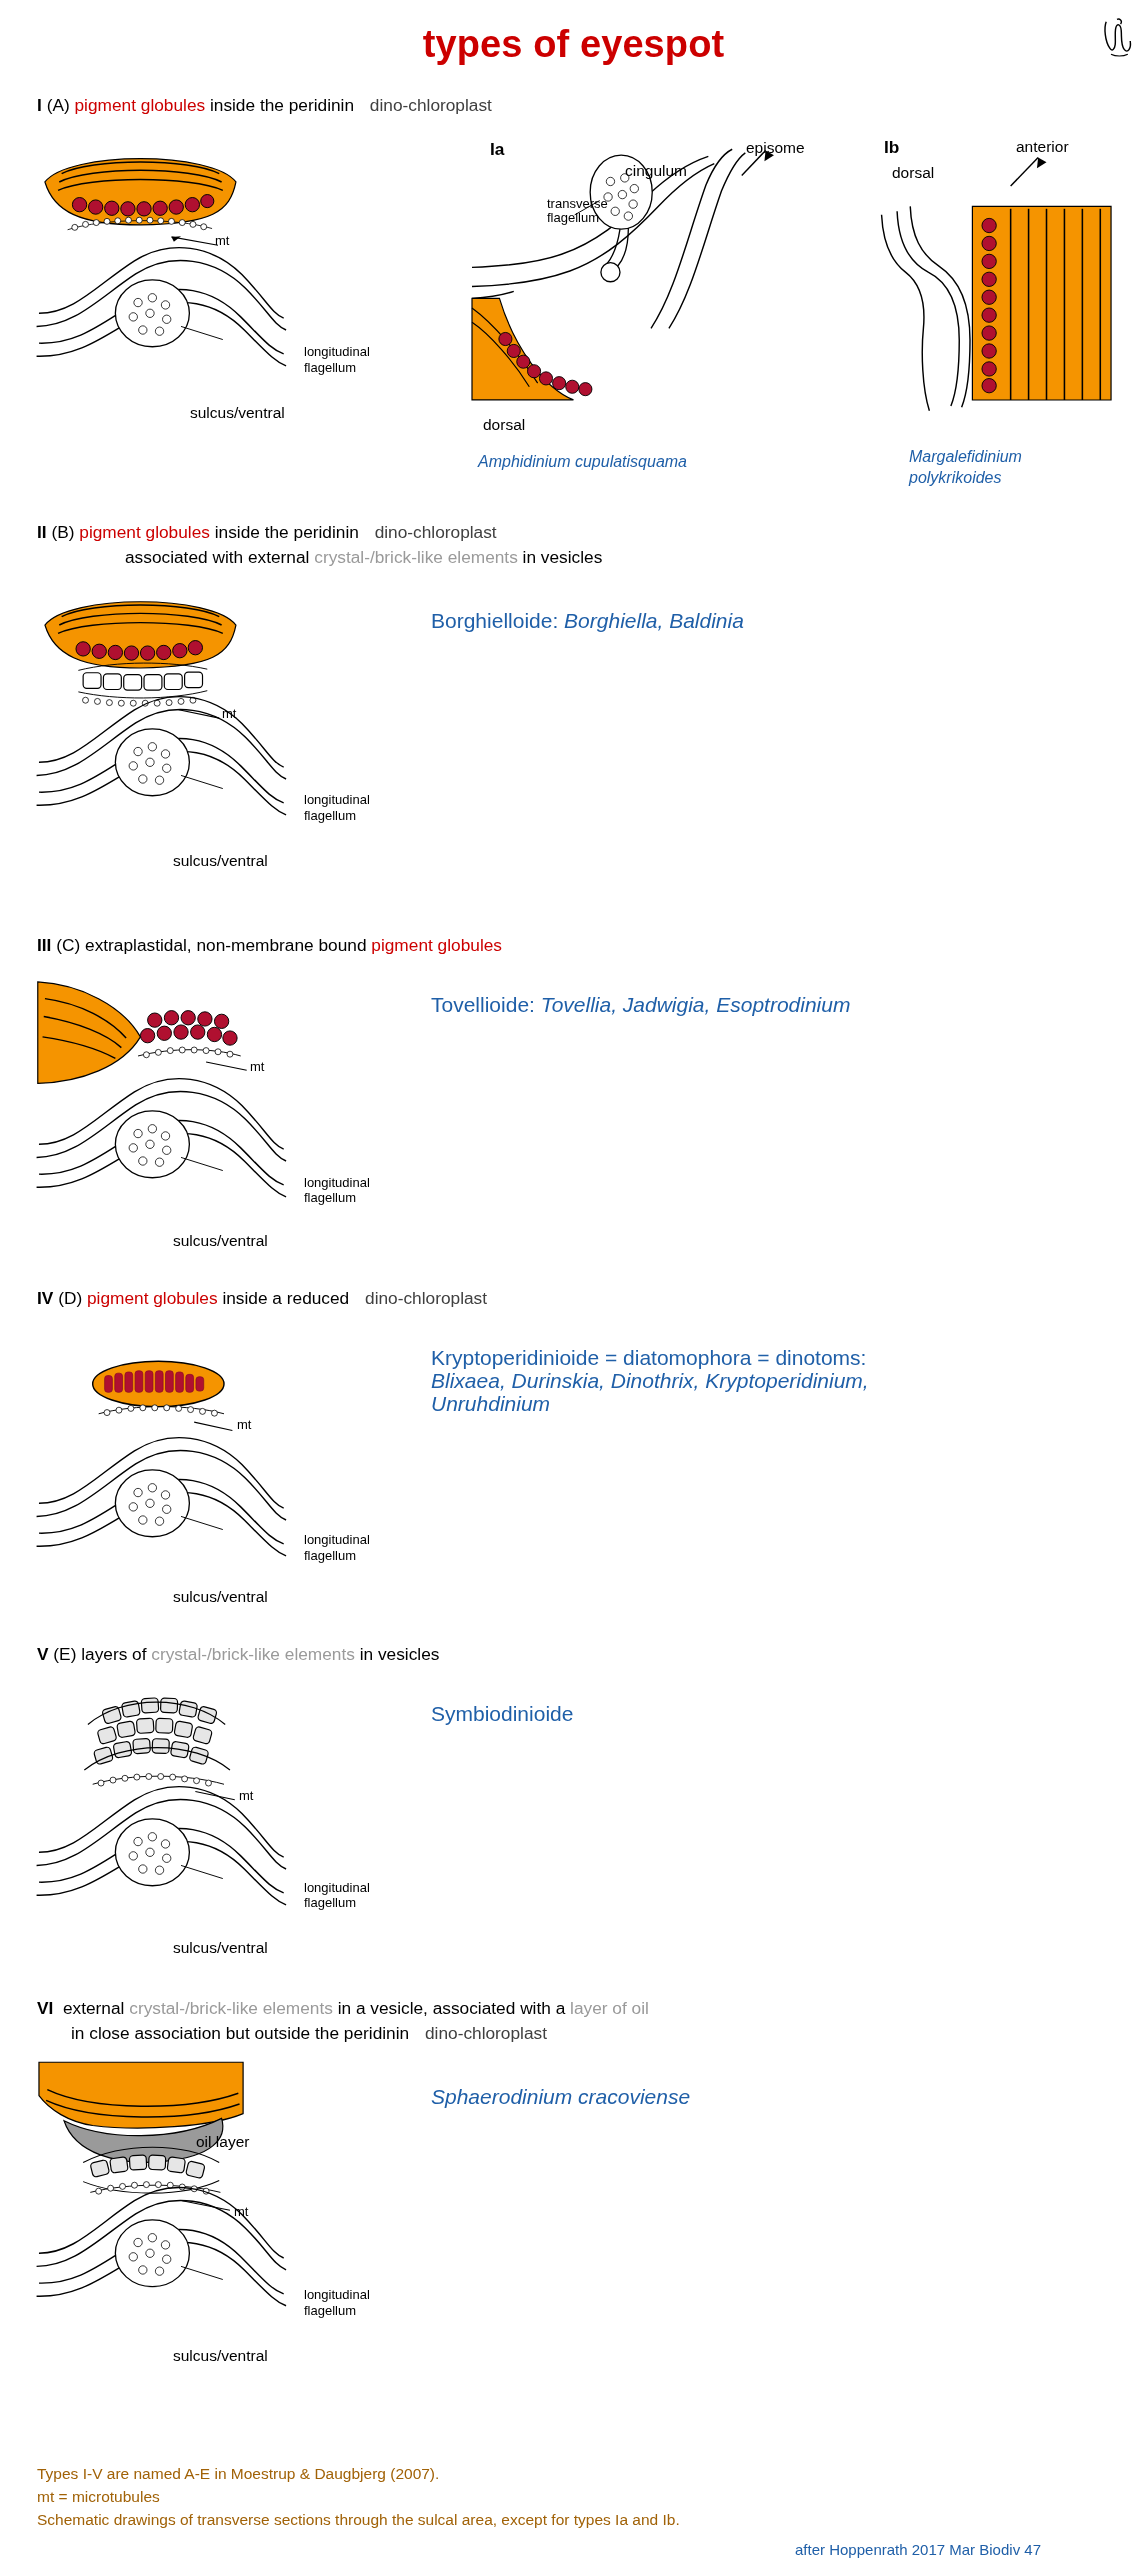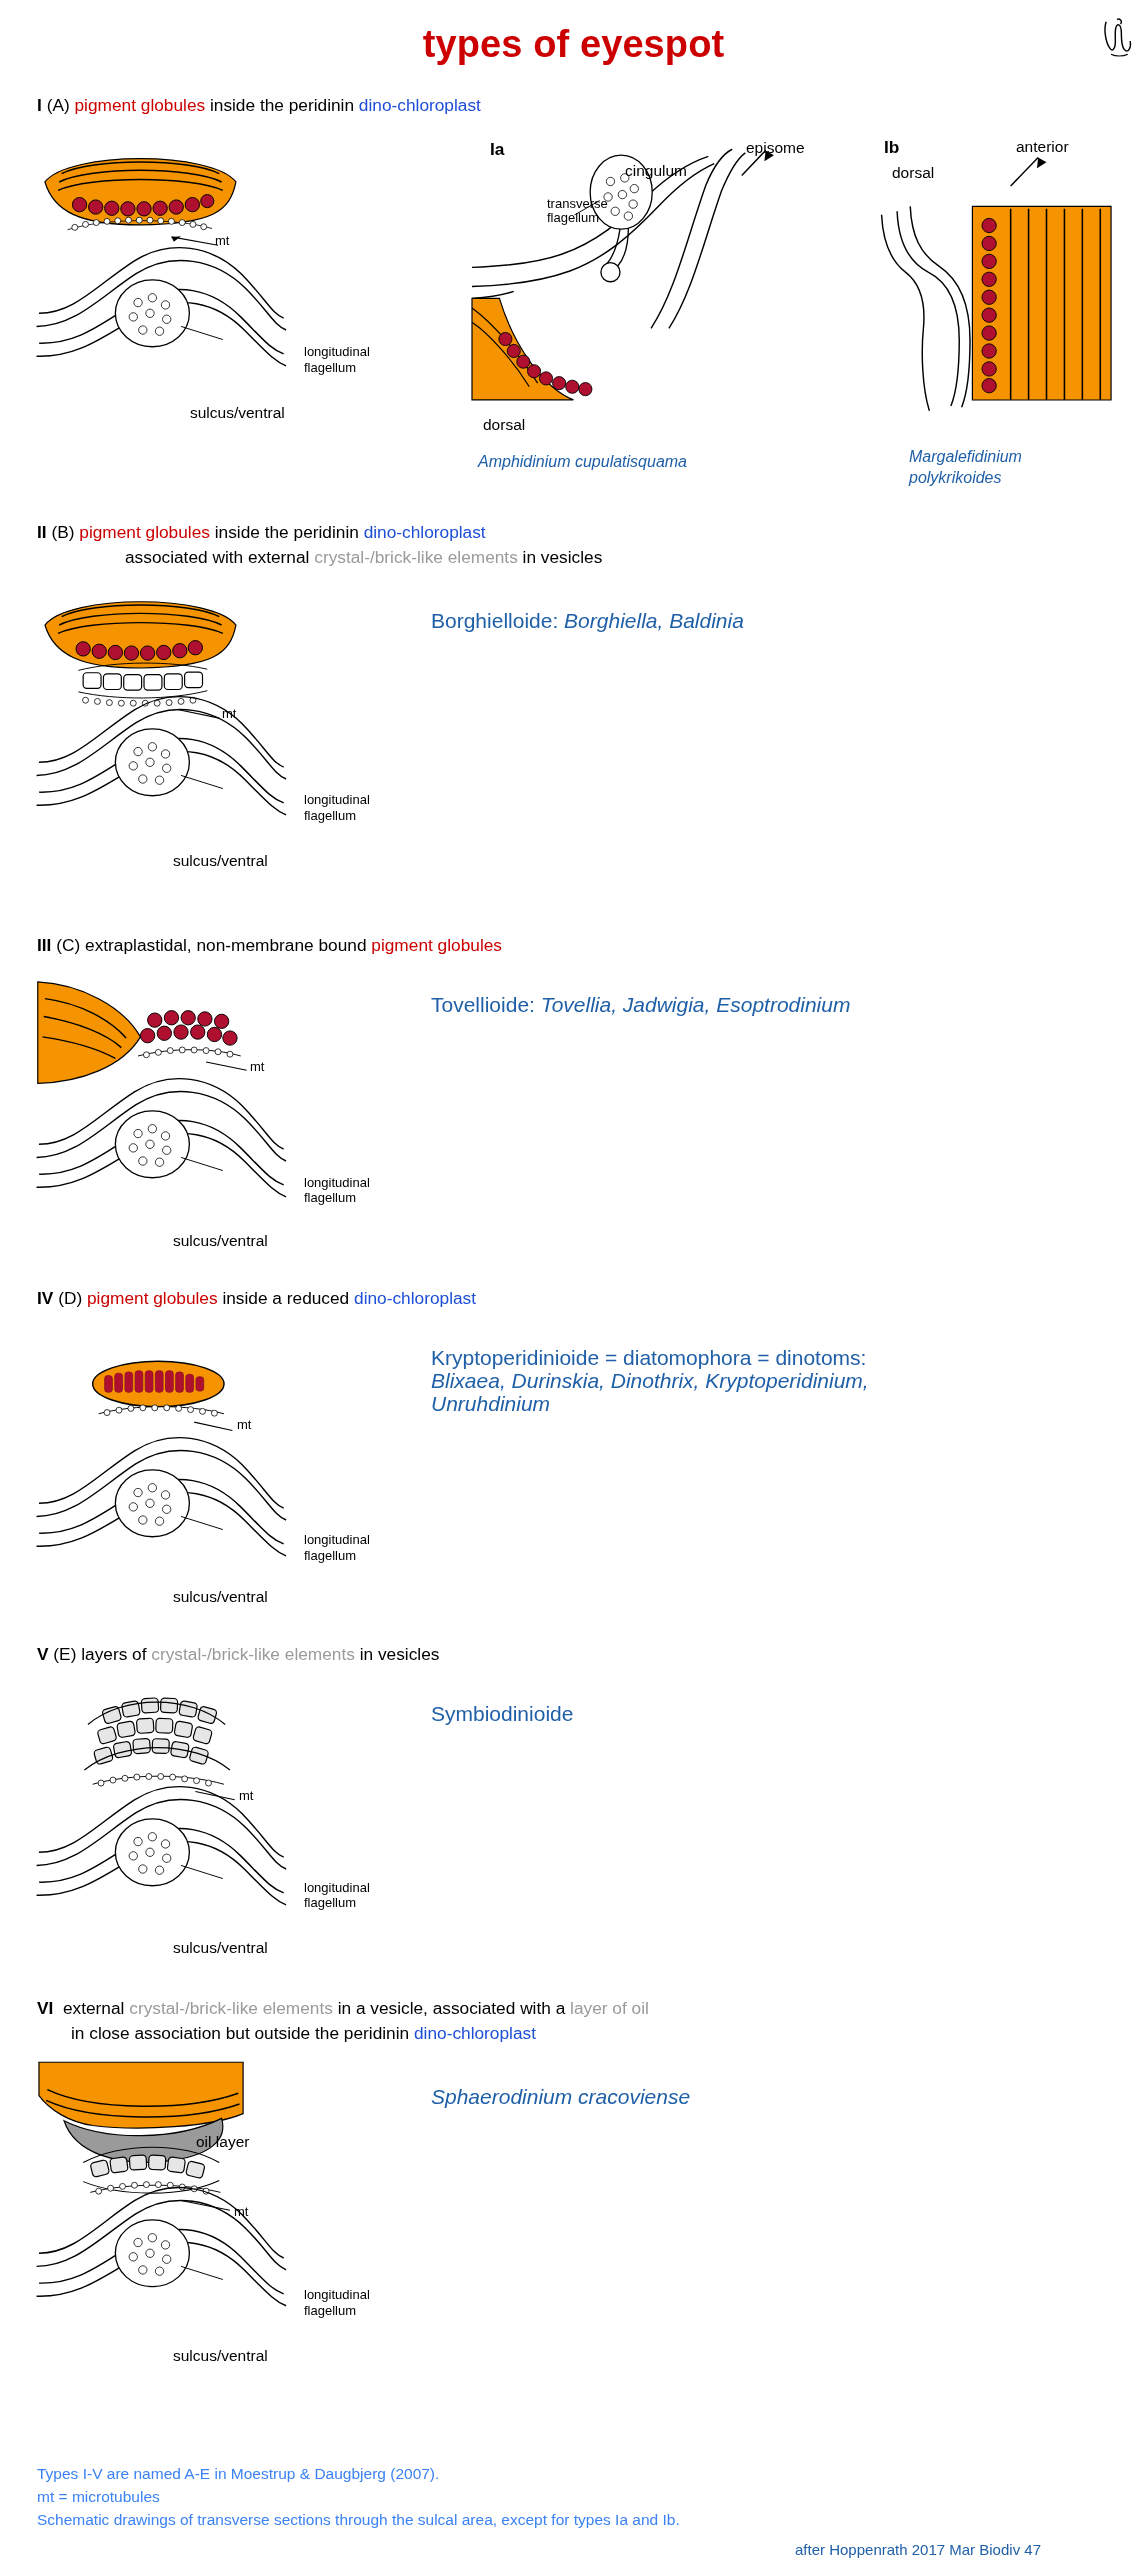--- a/index.html
+++ b/index.html
@@ -28,21 +28,21 @@
 
   
   .sec-head {
     position:absolute;
     font-size:17.3px;
     line-height:24px;
     white-space:nowrap;
   }
   .sec-head .rn { font-weight:bold; }
   .red   { color:#cc0000; }
-  .orange{ color:#1d4ed8; }
+  .orange{ color:#404040;margin-left:11px; }
   .grey  { color:#9a9a9a; }
 
   .taxa {
     position:absolute;
     color:#1f5fa8;
     font-size:21px;
     line-height:23px;
   }
   .taxa i { font-style:italic; }
 
@@ -55,21 +55,21 @@
     white-space:nowrap;
   }
   .lbl.big { font-size:15.5px; }
   .lbl.ital { font-style:italic; color:#1f5fa8; font-size:16px; }
 
   .footer {
     position:absolute;
     left:37px; top:2462px;
     font-size:15.5px;
     line-height:23px;
-    color:#3b82f6;
+    color:#a16207;
   }
   .credit {
     position:absolute;
     left:795px; top:2541px;
     font-size:15px;
     color:#1f5fa8;
   }
 
   svg { display:block; overflow:visible; }
   .drw { position:absolute; }

